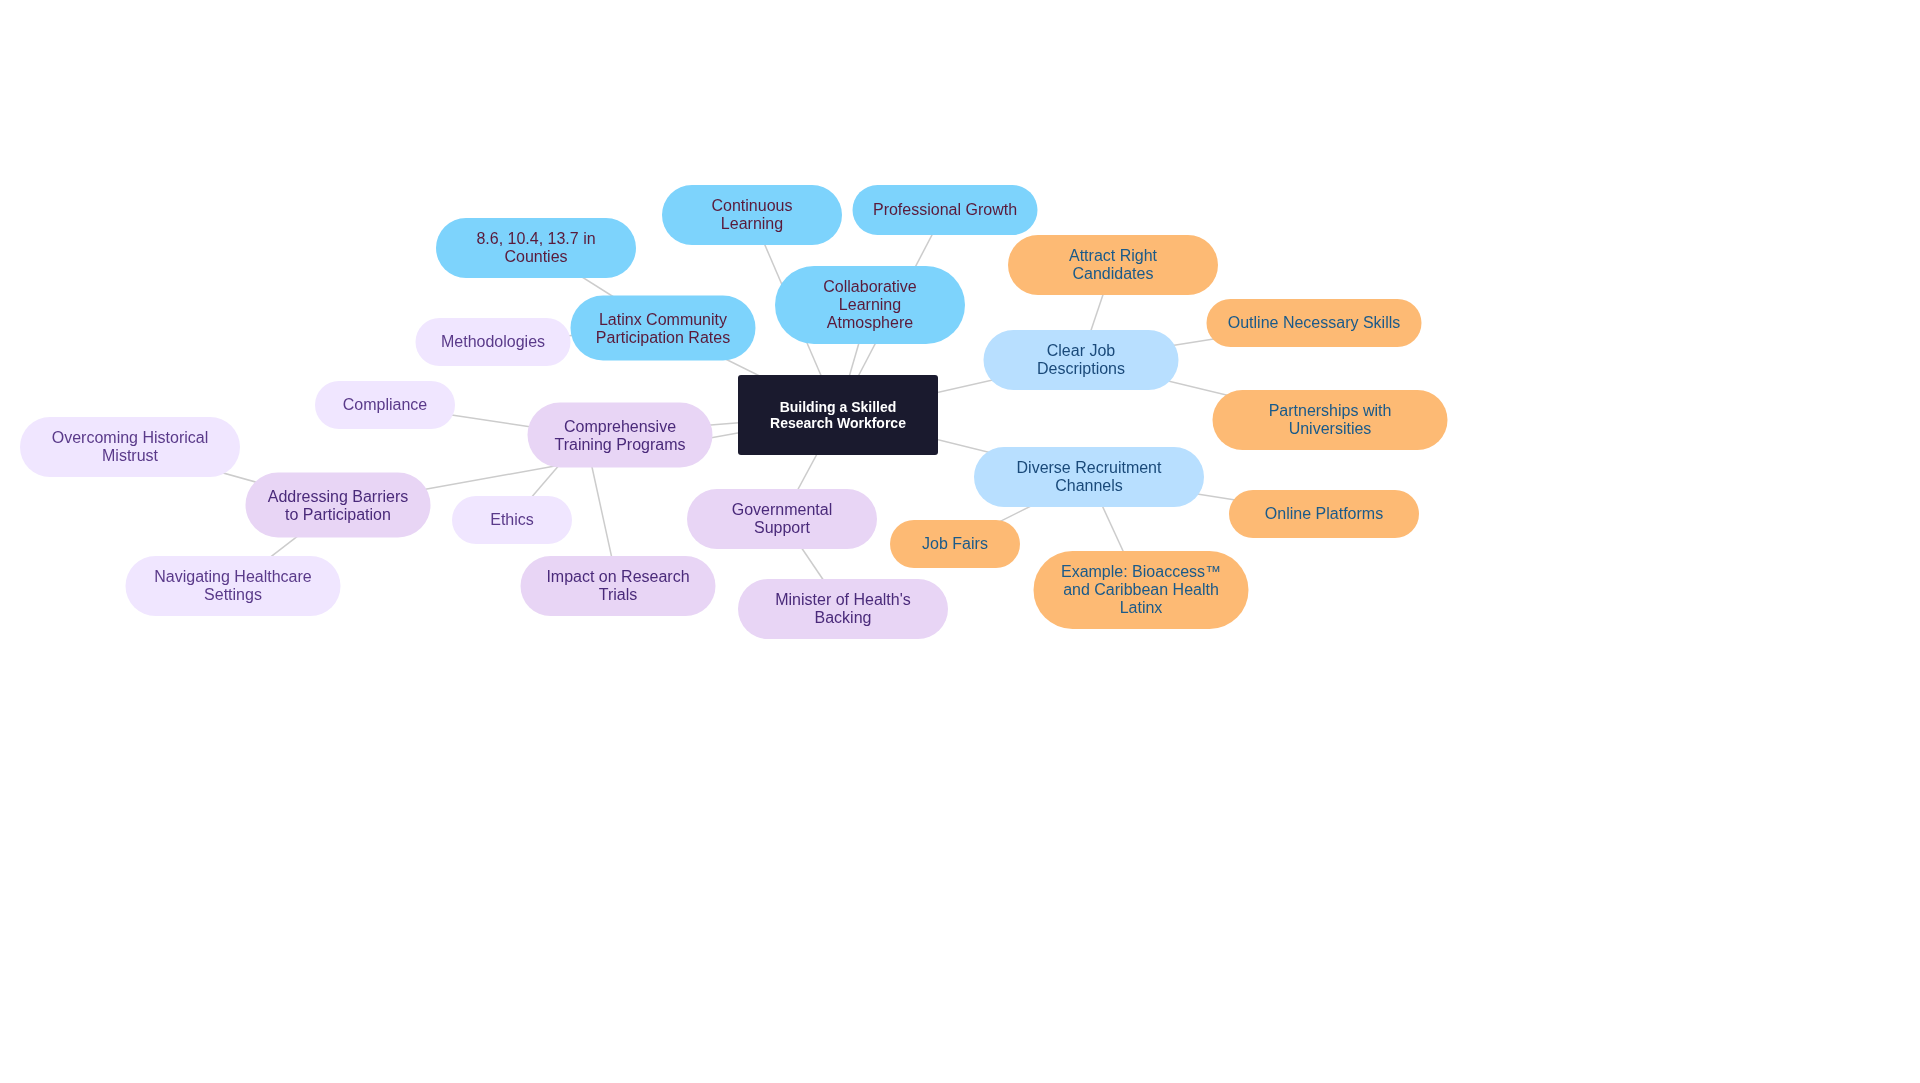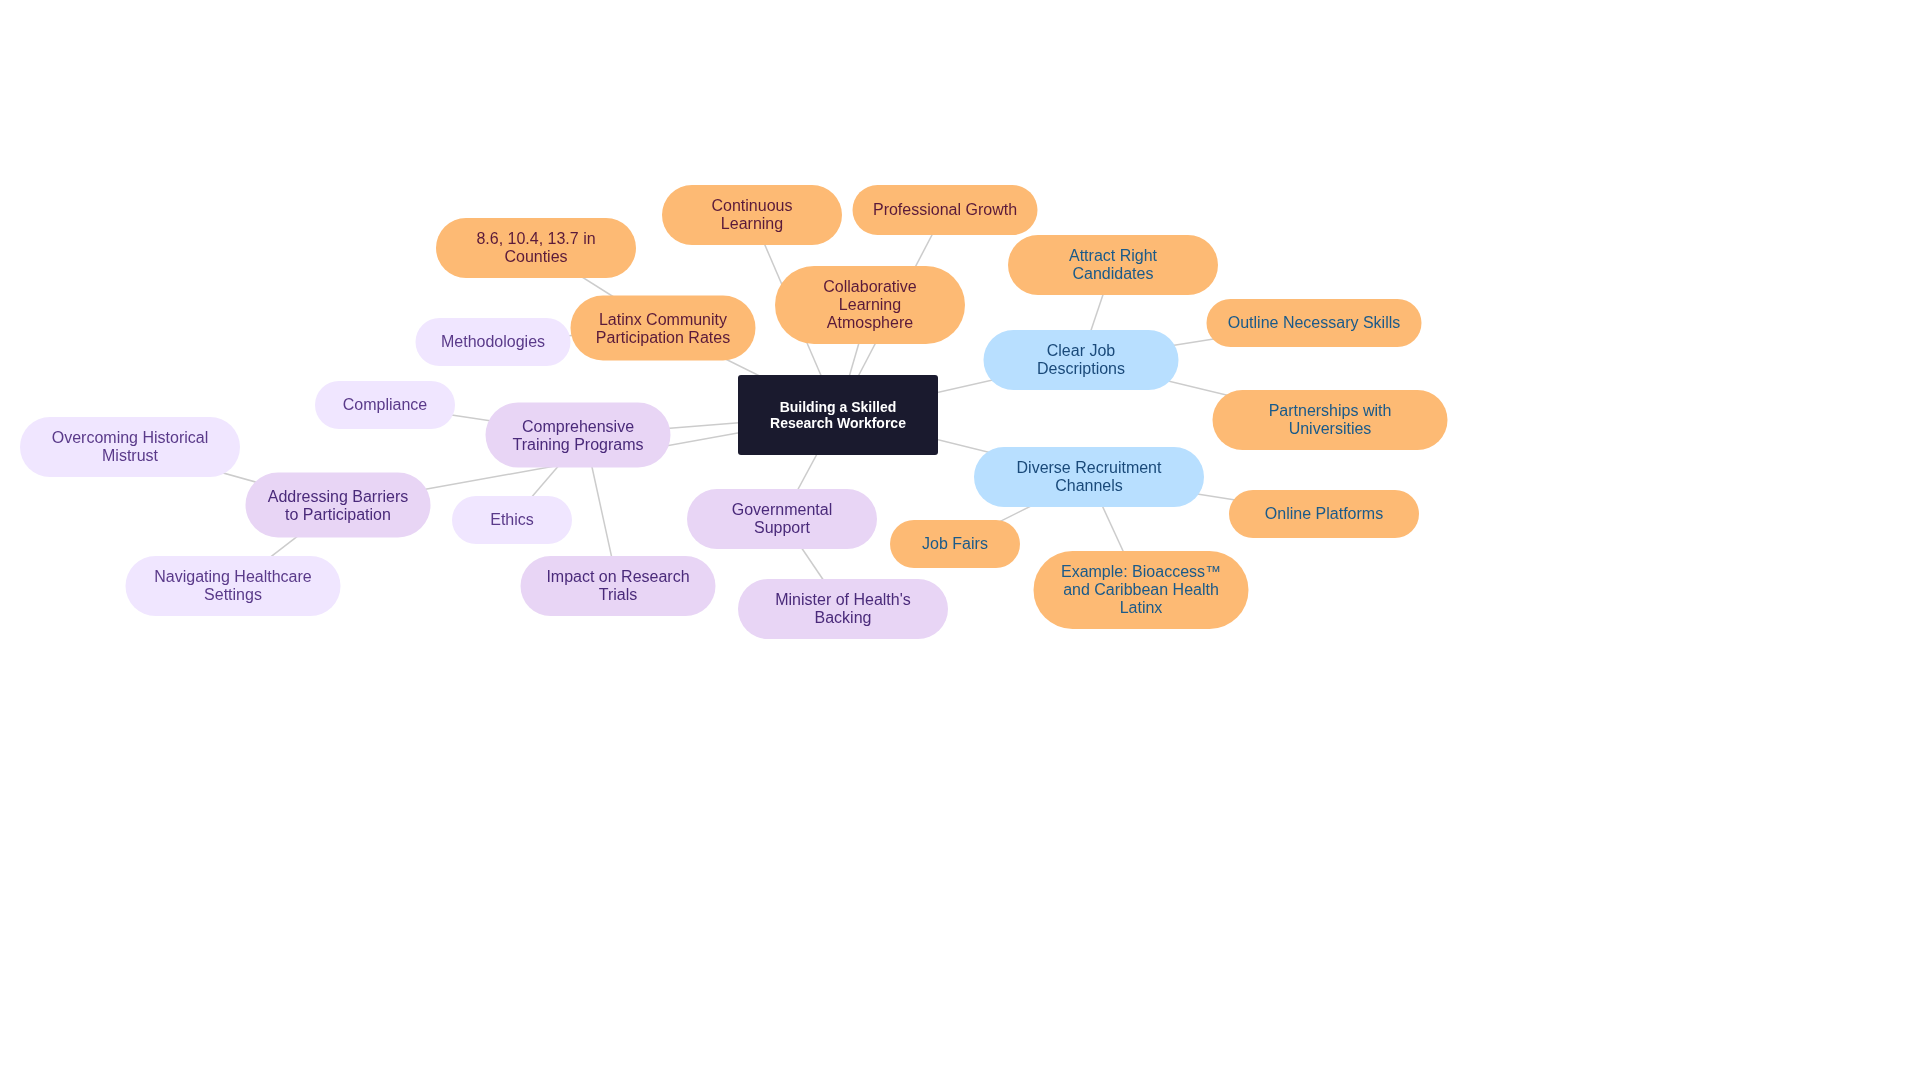--- a/index.html
+++ b/index.html
@@ -40,21 +40,21 @@
     .node-center {
       background: #1a1a2e;
       color: #ffffff;
       font-size: 14px;
       font-weight: 700;
       border-radius: 3px;
       width: 200px;
       height: 80px;
     }
     .node-pink {
-      background: #fdba74;
+      background: #7dd3fc;
       color: #5a1a3a;
       border: none;
     }
     .node-lavender {
       background: #e8d5f5;
       color: #4a2a7a;
       border: none;
     }
     .node-light-lavender {
       background: #f0e6ff;
@@ -102,21 +102,21 @@
       <line x1="1089" y1="477" x2="1141" y2="590" stroke="#cccccc" stroke-width="1.5"></line>
     </svg>
 <div class="node node-center" style="left: 838px; top: 415px; width: 200px; height: 80px;">Building a Skilled Research Workforce</div>
     <div class="node node-pink" style="left: 752px; top: 215px; width: 180px; min-height: 50px;">Continuous Learning</div>
     <div class="node node-pink" style="left: 945px; top: 210px; width: 185px; min-height: 50px;">Professional Growth</div>
     <div class="node node-pink" style="left: 870px; top: 305px; width: 190px; min-height: 65px;">Collaborative Learning Atmosphere</div>
     <div class="node node-pink" style="left: 663px; top: 328px; width: 185px; min-height: 65px;">Latinx Community Participation Rates</div>
     <div class="node node-pink" style="left: 536px; top: 248px; width: 200px; min-height: 48px;">8.6, 10.4, 13.7 in Counties</div>
     <div class="node node-light-lavender" style="left: 493px; top: 342px; width: 155px; min-height: 48px;">Methodologies</div>
     <div class="node node-light-lavender" style="left: 385px; top: 405px; width: 140px; min-height: 48px;">Compliance</div>
-    <div class="node node-lavender" style="left: 578px; top: 435px; width: 185px; min-height: 65px;">Comprehensive Training Programs</div>
+    <div class="node node-lavender" style="left: 620px; top: 435px; width: 185px; min-height: 65px;">Comprehensive Training Programs</div>
     <div class="node node-light-lavender" style="left: 512px; top: 520px; width: 120px; min-height: 48px;">Ethics</div>
     <div class="node node-lavender" style="left: 338px; top: 505px; width: 185px; min-height: 65px;">Addressing Barriers to Participation</div>
     <div class="node node-light-lavender" style="left: 130px; top: 447px; width: 220px; min-height: 48px;">Overcoming Historical Mistrust</div>
     <div class="node node-light-lavender" style="left: 233px; top: 586px; width: 215px; min-height: 48px;">Navigating Healthcare Settings</div>
     <div class="node node-lavender" style="left: 618px; top: 586px; width: 195px; min-height: 48px;">Impact on Research Trials</div>
     <div class="node node-lavender" style="left: 782px; top: 519px; width: 190px; min-height: 48px;">Governmental Support</div>
     <div class="node node-lavender" style="left: 843px; top: 609px; width: 210px; min-height: 48px;">Minister of Health's Backing</div>
     <div class="node node-light-blue" style="left: 1113px; top: 265px; width: 210px; min-height: 48px;">Attract Right Candidates</div>
     <div class="node node-blue" style="left: 1081px; top: 360px; width: 195px; min-height: 48px;">Clear Job Descriptions</div>
     <div class="node node-light-blue" style="left: 1314px; top: 323px; width: 215px; min-height: 48px;">Outline Necessary Skills</div>

